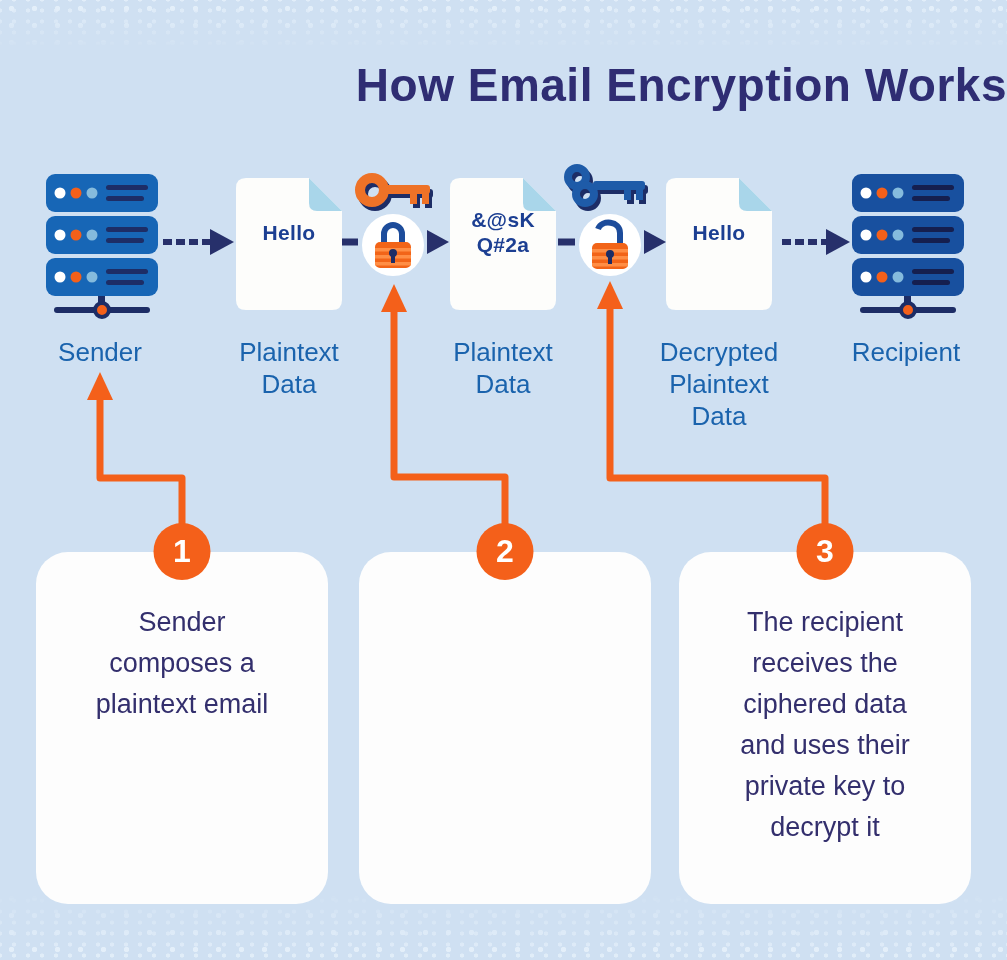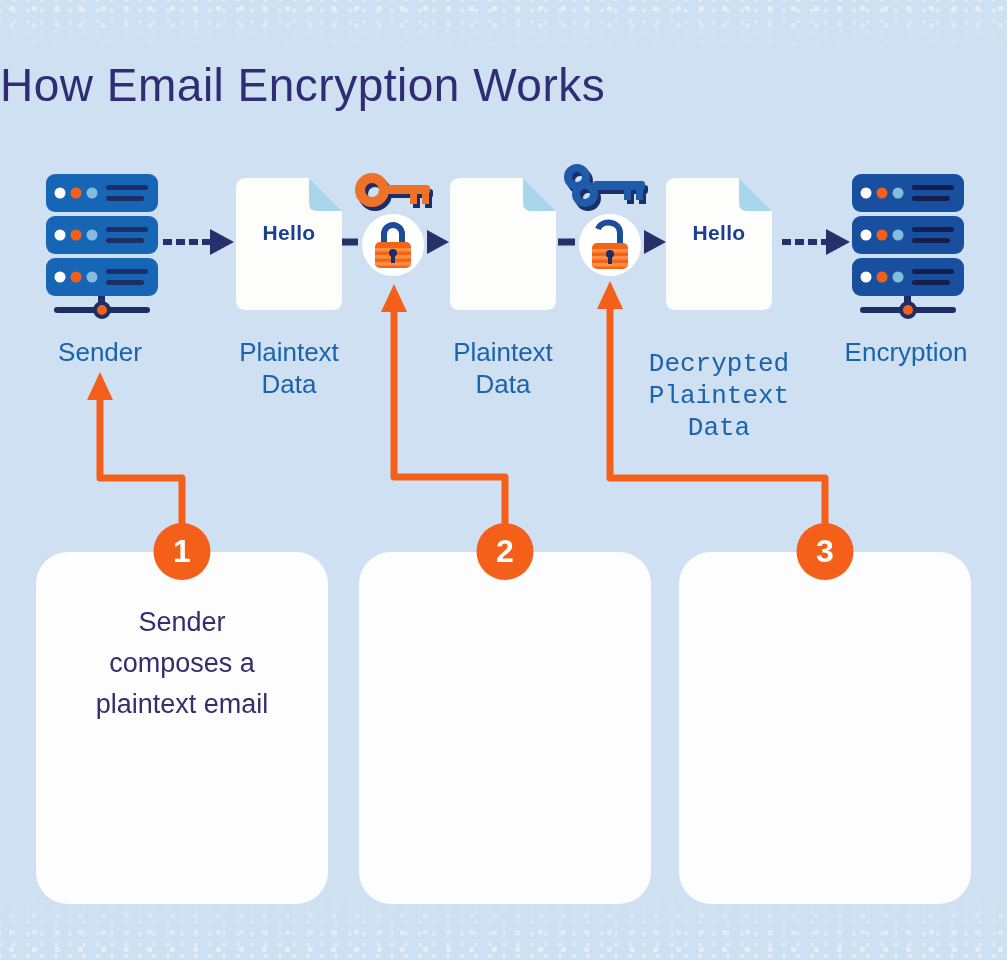--- a/index.html
+++ b/index.html
@@ -22,22 +22,22 @@
     background-size:23px 17px,14px 11px;
     background-position:0 0,7px 5px;
   }
   .canvas::before{top:0;height:52px;
     -webkit-mask-image:linear-gradient(#fff,transparent);mask-image:linear-gradient(#fff,transparent);}
   .canvas::after{bottom:0;height:70px;
     -webkit-mask-image:linear-gradient(transparent,#fff);mask-image:linear-gradient(transparent,#fff);}
 
   .title{
     position:absolute;left:0;top:58px;width:100%;
-    text-align:left;margin:0;
-    font-size:46px;font-weight:400;letter-spacing:.5px;
+    text-align:right;margin:0;
+    font-size:46px;font-weight:700;letter-spacing:.5px;
     color:#2f2d73;
   }
 
   .connectors{position:absolute;left:0;top:0;z-index:1;}
 
   .node{position:absolute;z-index:2;}
 
   .node-label{
     position:absolute;z-index:2;
     text-align:center;white-space:pre-line;
@@ -194,20 +194,22 @@
       <circle cx="20" cy="33" r="4" fill="#1d2d66"></circle>
       <rect x="18" y="35" width="4" height="8" fill="#1d2d66"></rect>
     </svg>
   </div>
 
   <div class="doc-wrap" style="left:450px;top:178px;">
     <svg width="106" height="132" viewBox="0 0 106 132">
       <path d="M10,0 H73 L106,33 V122 Q106,132 96,132 H10 Q0,132 0,122 V10 Q0,0 10,0 Z" fill="#fdfdfb"></path>
       <path d="M73,0 V25 Q73,33 81,33 H106 Z" fill="#a9d6ea"></path>
     </svg>
+    <div class="doc-text">&amp;@sK
+Q#2a</div>
   </div>
   <div class="node-label" style="left:428px;top:336px;width:150px;">Plaintext
 Data</div>
 
   <div class="key" style="left:562px;top:162px;">
     <svg width="96" height="56" viewBox="0 0 96 56">
       <g fill="none" stroke="#1d2d66" stroke-width="8" transform="translate(3,4)">
         <circle cx="15" cy="15" r="9"></circle>
         <circle cx="23" cy="32" r="9"></circle>
       </g>
@@ -238,21 +240,21 @@
     </svg>
   </div>
 
   <div class="doc-wrap" style="left:666px;top:178px;">
     <svg width="106" height="132" viewBox="0 0 106 132">
       <path d="M10,0 H73 L106,33 V122 Q106,132 96,132 H10 Q0,132 0,122 V10 Q0,0 10,0 Z" fill="#fdfdfb"></path>
       <path d="M73,0 V25 Q73,33 81,33 H106 Z" fill="#a9d6ea"></path>
     </svg>
     <div class="doc-text">Hello</div>
   </div>
-  <div class="node-label" style="left:634px;top:348px;width:170px;font-family:Liberation Mono, monospace;">Decrypted
+  <div class="node-label" style="left:634px;top:336px;width:170px;">Decrypted
 Plaintext
 Data</div>
 
   <div class="node" style="left:848px;top:172px;">
     <svg width="120" height="148" viewBox="0 0 120 148">
       <g fill="#18509f">
         <rect x="4" y="2" width="112" height="38" rx="9"></rect>
         <rect x="4" y="44" width="112" height="38" rx="9"></rect>
         <rect x="4" y="86" width="112" height="38" rx="9"></rect>
       </g>
@@ -271,30 +273,36 @@
           <circle cx="34" cy="105" r="5.5" fill="#f4601a"></circle>
           <circle cx="50" cy="105" r="5.5" fill="#85bbdd"></circle>
         <rect x="64" y="97" width="42" height="5" rx="2.5" fill="#151f4f"></rect>
           <rect x="64" y="108" width="38" height="5" rx="2.5" fill="#151f4f"></rect>
       </g>
       <rect x="56" y="124" width="7" height="13" fill="#1d2d66"></rect>
       <rect x="12" y="135" width="96" height="6" rx="3" fill="#1d2d66"></rect>
       <circle cx="60" cy="138" r="7" fill="#f4601a" stroke="#1d2d66" stroke-width="4"></circle>
     </svg>
   </div>
-  <div class="node-label" style="left:836px;top:336px;width:140px;">Encryption</div>
+  <div class="node-label" style="left:836px;top:336px;width:140px;">Recipient</div>
 
   <div class="card" style="left:36px;">
     <div class="step-circle">1</div>
     <div class="card-text">Sender
 composes a
 plaintext email</div>
   </div>
 
   <div class="card" style="left:359px;">
     <div class="step-circle">2</div>
   </div>
 
   <div class="card" style="left:679px;">
     <div class="step-circle">3</div>
+    <div class="card-text">The recipient
+receives the
+ciphered data
+and uses their
+private key to
+decrypt it</div>
   </div>
 
 </div>
 
 </body></html>

